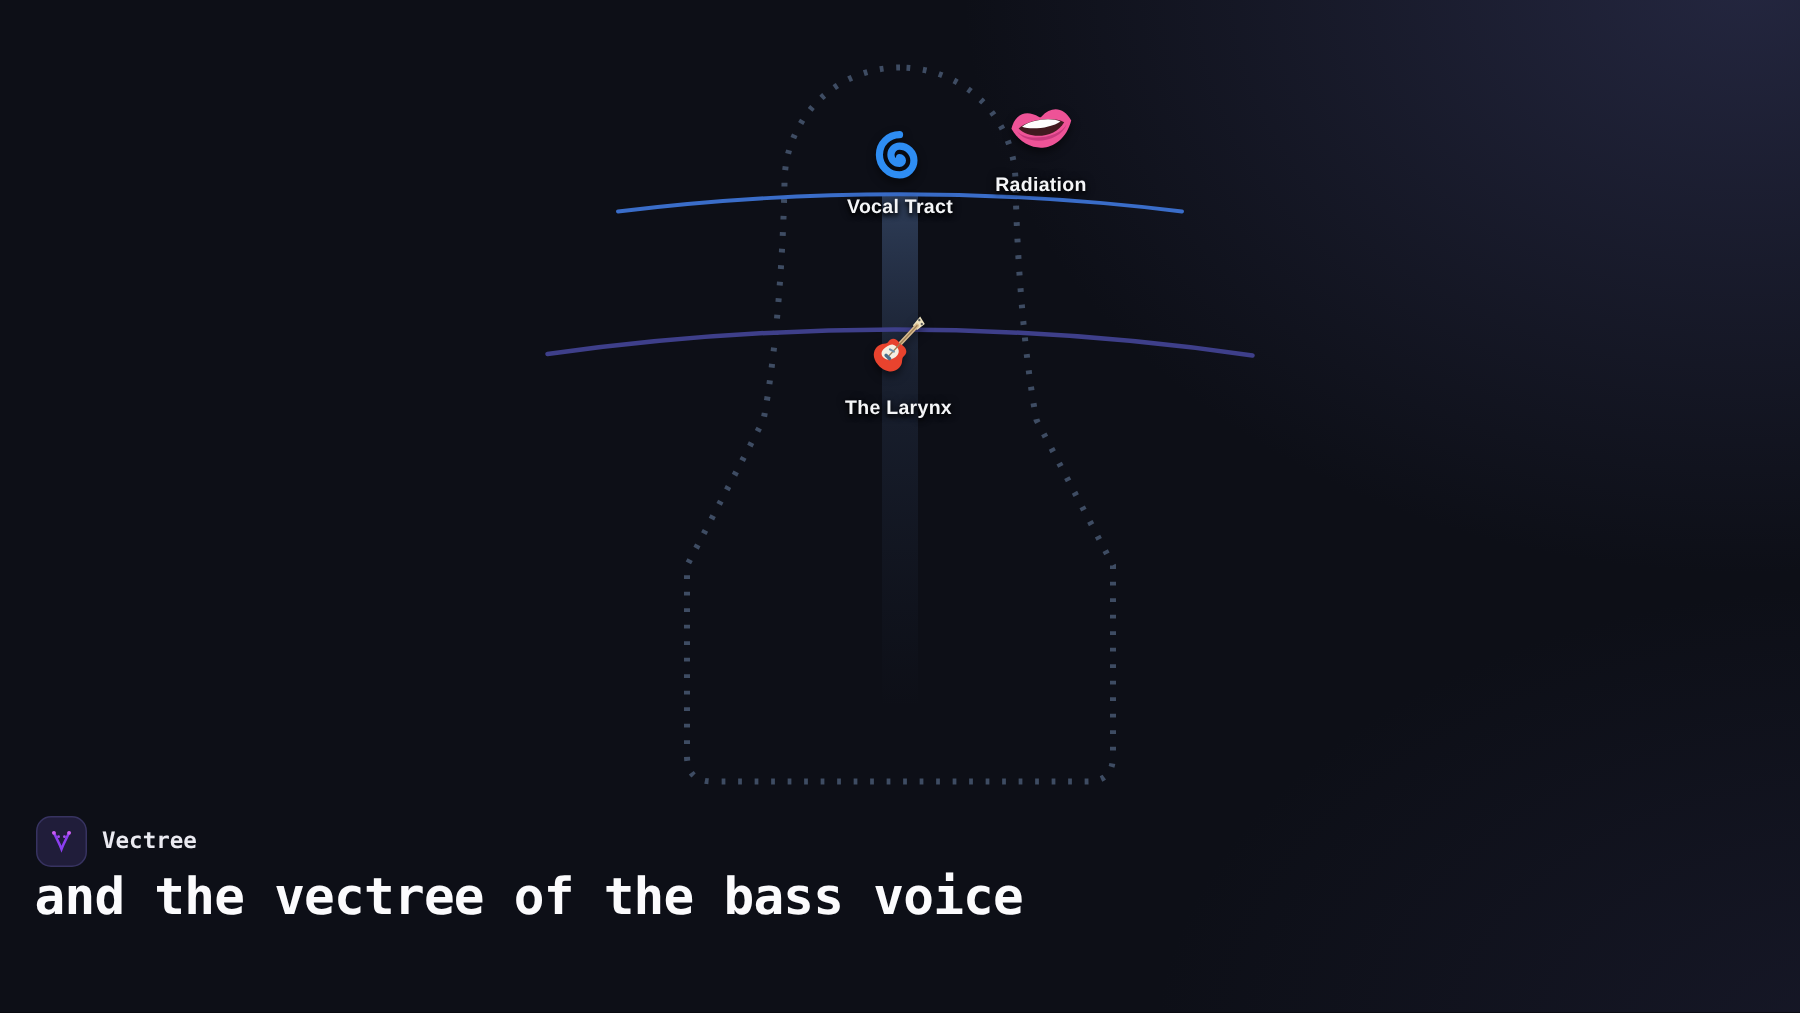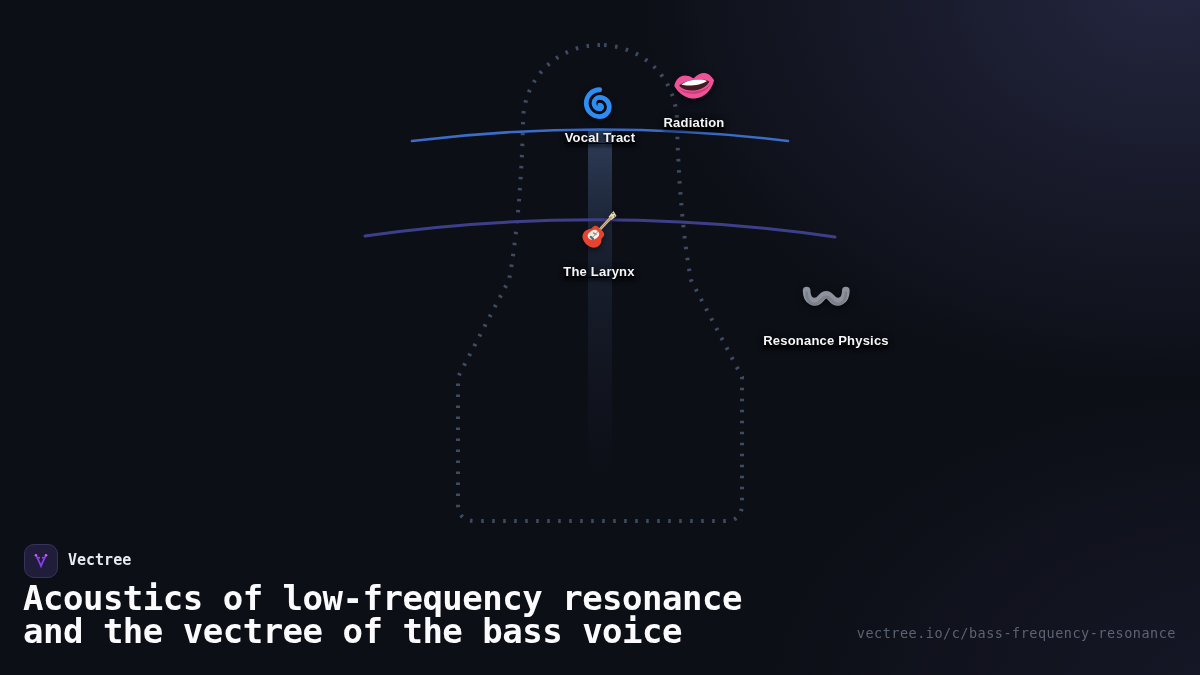--- a/index.html
+++ b/index.html
@@ -5,21 +5,21 @@
   html,body{margin:0;padding:0;background:#07080d;}
   .canvas{
     position:relative;width:1200px;height:675px;overflow:hidden;
     background:
       radial-gradient(950px 720px at 97% -2%, rgba(54,57,96,.55), rgba(20,22,38,0) 55%),
       radial-gradient(800px 520px at 104% 104%, rgba(44,44,78,.30), rgba(0,0,0,0) 60%),
       #0d0f17;
     font-family:"Liberation Sans", sans-serif;
   }
   .overlay{position:absolute;left:0;top:0;pointer-events:none;}
-  .node{position:absolute;display:flex;flex-direction:column;align-items:center;transform:translateX(-50%);text-decoration:underline;}
+  .node{position:absolute;display:flex;flex-direction:column;align-items:center;transform:translateX(-50%);}
   .node .icon{filter:drop-shadow(0 3px 3px rgba(0,0,0,.5));line-height:0;}
   .node .label{
     font-size:13px;font-weight:bold;color:#f4f5f7;letter-spacing:.2px;white-space:nowrap;
     text-shadow:0 2px 3px rgba(0,0,0,.9), 0 0 6px rgba(0,0,0,.7);
   }
   .logo{
     position:absolute;left:24px;top:544px;width:34px;height:34px;border-radius:10px;
     background:#201d3a;border:1.5px solid #373361;box-sizing:border-box;
     display:flex;align-items:center;justify-content:center;
   }
@@ -98,42 +98,31 @@
           <path d="M21 26.5 C24.5 25 27.5 26.5 27.8 29.5 C28.1 32.6 26.5 36.2 23.5 37 C20.5 37.8 18.3 36 18.4 33.2 C18.5 30.5 19.3 27.3 21 26.5 Z" fill="#f4efe2"></path>
           <line x1="24" y1="6" x2="24" y2="34" stroke="#9c7f55" stroke-width="0.8"></line>
           <rect x="21.3" y="33.8" width="5.4" height="2.2" rx="1" fill="#4a6e8a"></rect>
           <rect x="20.9" y="29.2" width="4.4" height="1.4" rx="0.7" fill="#6e93ad" transform="rotate(-15 23 30)"></rect>
         </g>
       </svg>
     </span>
     <div class="label" style="margin-top:10px;">The Larynx</div>
   </div>
 
-  <div class="node" style="left:826px;top:283px;">
-    <span class="icon">
-      <svg width="52" height="28" viewBox="0 0 36 20">
-        <path d="M 4 5.5 C 4 13 10 16 14.5 10.5 C 16.8 7.7 19.2 7.7 21.5 10.5 C 26 16 32 13 32 5.5" fill="none" stroke="#8d929c" stroke-width="5.5" stroke-linecap="round"></path>
-        <path d="M 4 5.5 C 4 13 10 16 14.5 10.5 C 16.8 7.7 19.2 7.7 21.5 10.5 C 26 16 32 13 32 5.5" fill="none" stroke="#6f747e" stroke-width="2" stroke-linecap="round" transform="translate(0 1.6)" opacity="0.6"></path>
-      </svg>
-    </span>
-    <div class="label" style="margin-top:22px;">Resonance Physics</div>
-  </div>
 
 
   <div class="logo">
     <svg width="26" height="26" viewBox="0 0 36 36">
       <path d="M11 10 C13.5 15.5 15.5 18.5 18 25 C20.5 18.5 22.5 15.5 25 10" fill="none" stroke="#8b3ef0" stroke-width="2.4" stroke-linecap="round"></path>
       <circle cx="11" cy="10" r="1.8" fill="#cb5cf2"></circle>
       <circle cx="25" cy="10" r="1.8" fill="#cb5cf2"></circle>
       <circle cx="15.3" cy="13.5" r="1.3" fill="#a74df0"></circle>
       <circle cx="20.7" cy="13.5" r="1.3" fill="#a74df0"></circle>
     </svg>
   </div>
   <div class="brand">Vectree</div>
 
   <div class="title">
-    <div>Acoustics of low-frequency resonance</div>
     <div>and the vectree of the bass voice</div>
   </div>
 
-  <div class="url">vectree.io/c/bass-frequency-resonance</div>
 
 </div>
 
 </body></html>

